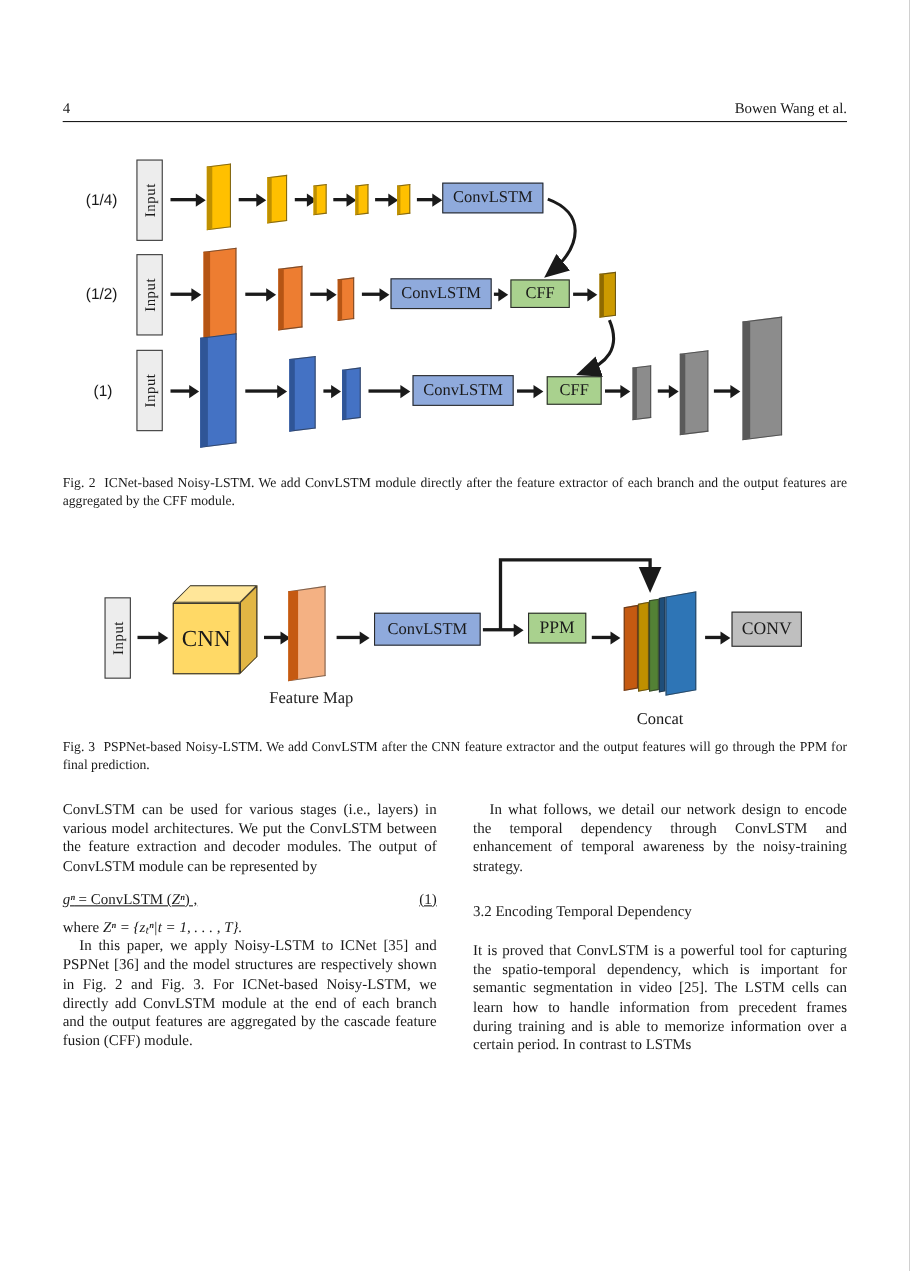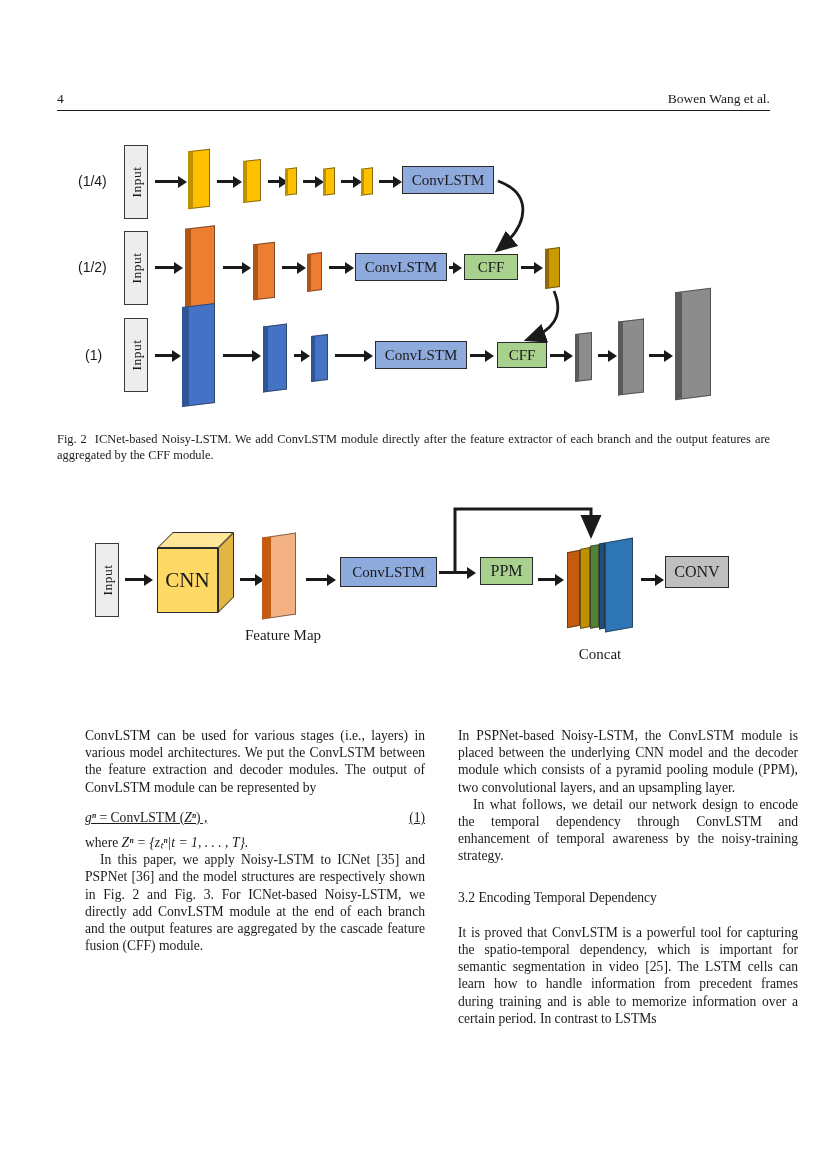--- a/index.html
+++ b/index.html
@@ -38,21 +38,21 @@
   .cube-front { position:absolute; box-sizing:border-box; background:#FFD966; border:1.2px solid #2b2b2b;
     display:flex; align-items:center; justify-content:center; font-size:21px; }
   .cube-top { position:absolute; box-sizing:border-box; background:#FFE699; border:1.2px solid #2b2b2b;
     transform:skewX(-45deg); transform-origin:0 100%; }
   .cube-side { position:absolute; box-sizing:border-box; background:#E2B644; border:1.2px solid #2b2b2b;
     transform:skewY(-45deg); transform-origin:0 0; }
   
   .caption { position:absolute; left:57px; width:713px; font-size:12.4px; line-height:16px; text-align:justify; }
   .caption b { font-weight:normal; }
   
-  .col { position:absolute; top:727px; width:340px; font-size:13.6px; line-height:17.2px; text-align:justify;margin-left:28px; }
+  .col { position:absolute; top:727px; width:340px; font-size:13.6px; line-height:17.2px; text-align:justify; }
   .col-left  { left:57px; }
   .col-right { left:430px; }
   .col p { margin:0; }
   .ind { text-indent:15px; }
   .eqrow { display:flex; justify-content:space-between; margin:13px 0 8px 0;text-decoration:underline; }
   .it { font-style:italic; }
   .sec-head { margin:24px 0 18px 0; font-size:13.6px; font-weight:normal; }
 </style>
 </head>
 <body>
@@ -191,31 +191,34 @@
     <svg class="overlay" width="713" height="162">
       <defs>
         <marker id="ah3" markerWidth="9" markerHeight="8" refX="6" refY="3.5" orient="auto">
           <path d="M0,0 L8,3.5 L0,7 z" fill="#1a1a1a"></path>
         </marker>
       </defs>
       <path d="M 398 76 L 398 12 L 534 12 L 534 36" fill="none" stroke="#1a1a1a" stroke-width="3" marker-end="url(#ah3)"></path>
     </svg>
   </div>
 
+  <div class="caption" style="top:671px;">
+    <b>Fig. 3</b>&nbsp;
+    <span>PSPNet-based Noisy-LSTM. We add ConvLSTM after the CNN feature extractor and the output features will go through the PPM for final prediction.</span>
+  </div>
 
   <div class="col col-left">
     <p>ConvLSTM can be used for various stages (i.e., layers) in various model architectures. We put the ConvLSTM between the feature extraction and decoder modules. The output of ConvLSTM module can be represented by</p>
     <div class="eqrow">
       <span><span class="it">gⁿ</span><span> = ConvLSTM (</span><span class="it">Zⁿ</span><span>) ,</span></span>
       <span>(1)</span>
     </div>
     <p><span>where </span><span class="it">Zⁿ = {zₜⁿ|t = 1, . . . , T}.</span></p>
     <p class="ind">In this paper, we apply Noisy-LSTM to ICNet [35] and PSPNet [36] and the model structures are respectively shown in Fig. 2 and Fig. 3. For ICNet-based Noisy-LSTM, we directly add ConvLSTM module at the end of each branch and the output features are aggregated by the cascade feature fusion (CFF) module.</p>
   </div>
 
   <div class="col col-right">
-    <p>In PSPNet-based Noisy-LSTM, the ConvLSTM module is placed between the underlying CNN model and the decoder module which consists of a pyramid pooling module (PPM), two convolutional layers, and an upsampling layer.</p>
     <p class="ind">In what follows, we detail our network design to encode the temporal dependency through ConvLSTM and enhancement of temporal awareness by the noisy-training strategy.</p>
     <h3 class="sec-head">3.2 Encoding Temporal Dependency</h3>
     <p>It is proved that ConvLSTM is a powerful tool for capturing the spatio-temporal dependency, which is important for semantic segmentation in video [25]. The LSTM cells can learn how to handle information from precedent frames during training and is able to memorize information over a certain period. In contrast to LSTMs</p>
   </div>
 
 </div>
 
 </body></html>

